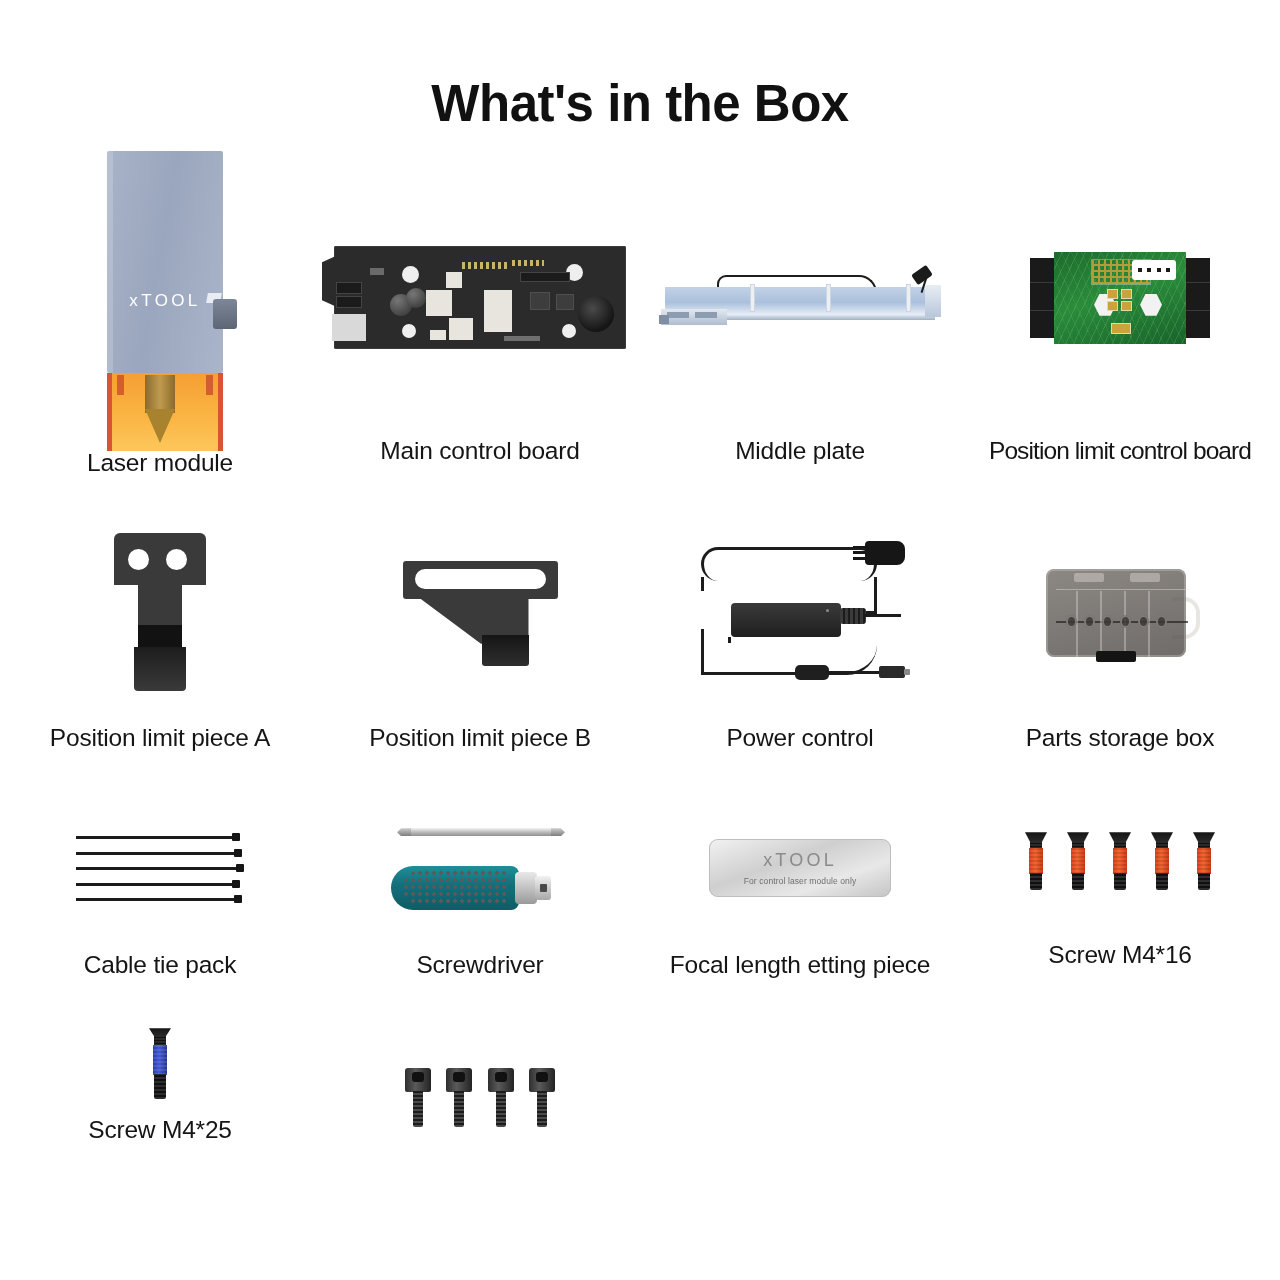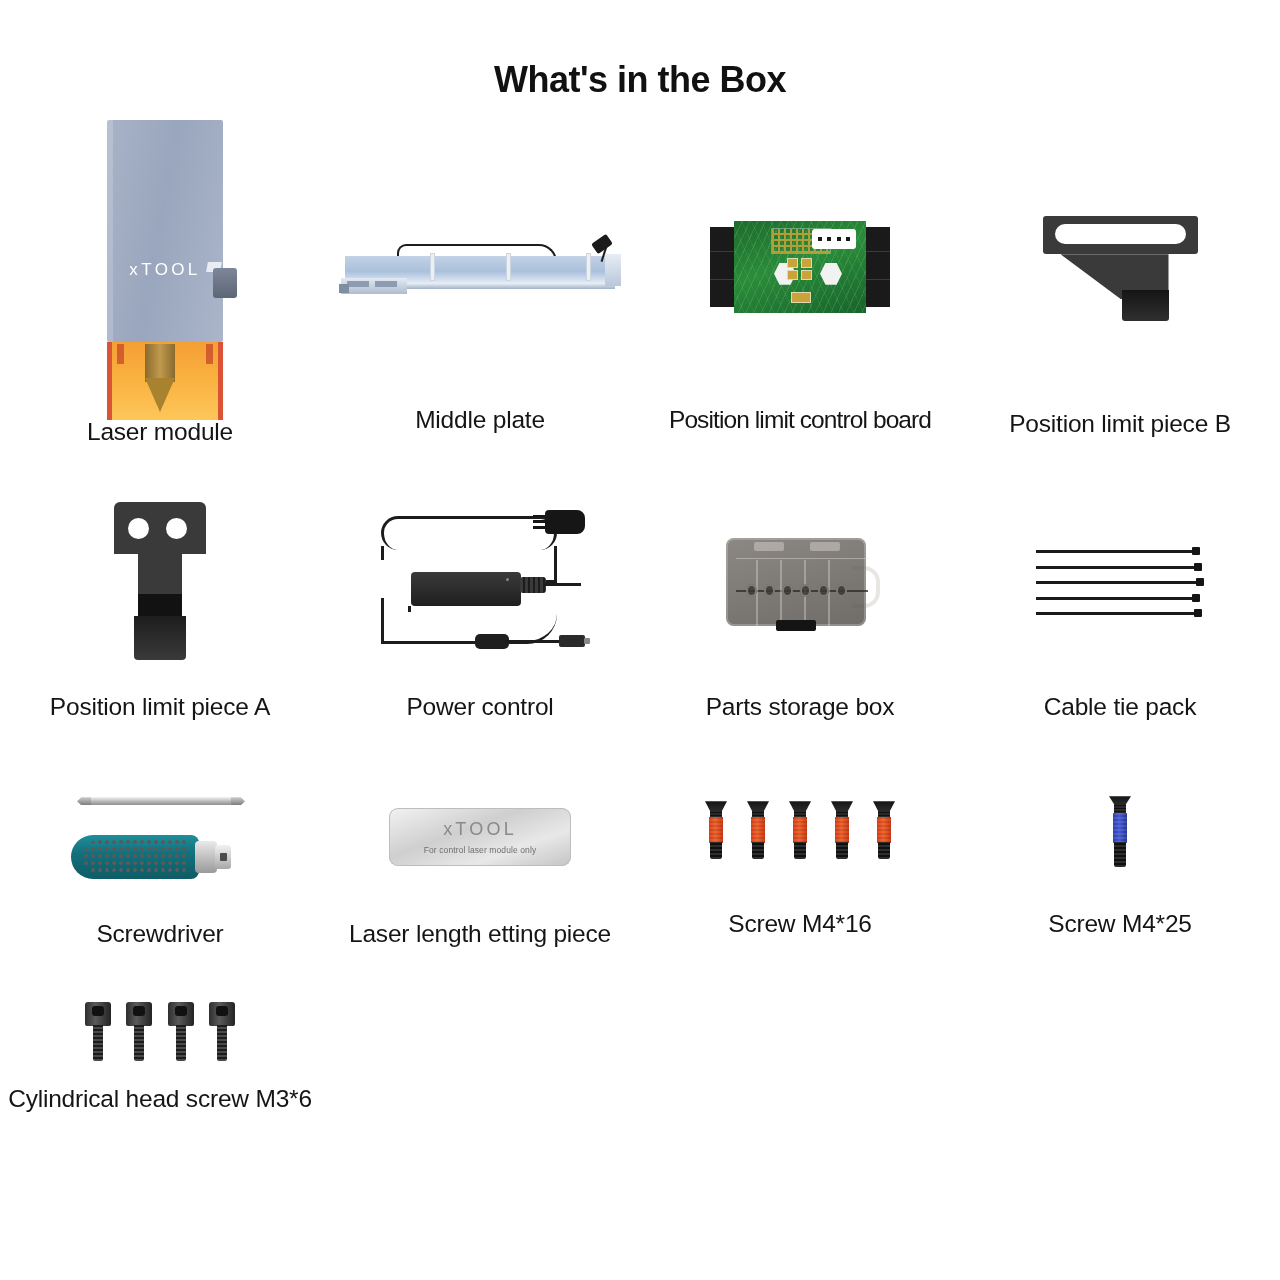--- a/index.html
+++ b/index.html
@@ -6,25 +6,25 @@
   html, body {
     width: 1280px; height: 1280px;
     background: #ffffff;
     font-family: "Liberation Sans", sans-serif;
     overflow: hidden;
   }
   #page { position: relative; width: 1280px; height: 1280px; background:#fff; }
 
   .page-title {
     text-align: center;
-    font-size: 36px;
+    font-size: 51px;
     font-weight: bold;
     color: #111111;
     letter-spacing: -0.5px;
-    padding-top: 62px;
+    padding-top: 78px;
     line-height: 1;
   }
 
   .grid {
     margin-top: 28px;
     display: grid;
     grid-template-columns: repeat(4, 320px);
     grid-template-rows: 344px 283px 227px 175px;
   }
   .cell { position: relative; display: flex; flex-direction: column; align-items: center; }
@@ -321,20 +321,50 @@
             <div class="inL"></div>
             <div class="inR"></div>
           </div>
           <div class="nozzle-top"></div>
           <div class="nozzle-tip"></div>
         </div>
       </div>
       <div class="caption">Laser module</div>
     </div>
 
+    <div class="cell r1">
+      <div class="art">
+        <div class="mcb">
+          <div class="notch"></div>
+          <div class="usb"></div>
+          <i class="blkconn" style="left:2px;top:36px;width:26px;height:12px;"></i>
+          <i class="blkconn" style="left:2px;top:50px;width:26px;height:12px;"></i>
+          <i class="cap" style="left:56px;top:48px;width:22px;height:22px;"></i>
+          <i class="cap" style="left:72px;top:42px;width:20px;height:20px;"></i>
+          <i class="hole" style="left:68px;top:20px;width:17px;height:17px;"></i>
+          <i class="hole" style="left:68px;top:78px;width:14px;height:14px;"></i>
+          <i class="hole" style="left:232px;top:18px;width:17px;height:17px;"></i>
+          <i class="hole" style="left:228px;top:78px;width:14px;height:14px;"></i>
+          <i class="pale" style="left:92px;top:44px;width:26px;height:26px;"></i>
+          <i class="pale" style="left:112px;top:26px;width:16px;height:16px;"></i>
+          <i class="pale" style="left:150px;top:44px;width:28px;height:42px;"></i>
+          <i class="pale" style="left:115px;top:72px;width:24px;height:22px;"></i>
+          <i class="pale" style="left:96px;top:84px;width:16px;height:10px;"></i>
+          <i class="chip" style="left:196px;top:46px;width:20px;height:18px;"></i>
+          <i class="chip" style="left:222px;top:48px;width:18px;height:16px;"></i>
+          <i class="pinrow" style="left:128px;top:16px;width:48px;height:7px;"></i>
+          <i class="pinrow" style="left:178px;top:14px;width:32px;height:6px;"></i>
+          <i class="blkconn" style="left:186px;top:26px;width:50px;height:10px;"></i>
+          <i class="buzz" style="left:244px;top:50px;width:36px;height:36px;"></i>
+          <i style="left:36px;top:22px;width:14px;height:7px;background:#6a6a6a;"></i>
+          <i style="left:170px;top:90px;width:36px;height:5px;background:#6f6f6f;"></i>
+        </div>
+      </div>
+      <div class="caption">Main control board</div>
+    </div>
 
     <div class="cell r1">
       <div class="art">
         <div class="plate">
           <div class="wire"></div>
           <div class="wire2"></div>
           <div class="rail"></div>
           <div class="railbot"></div>
           <div class="tie" style="left:92px;"></div>
           <div class="tie" style="left:168px;"></div>
@@ -379,43 +409,43 @@
             <i class="sm" style="left:68px;top:50px;width:9px;height:8px;"></i>
             <i class="sm" style="left:58px;top:72px;width:18px;height:9px;"></i>
           </div>
         </div>
       </div>
       <div class="caption cap-tight">Position limit control board</div>
     </div>
 
     <div class="cell r2">
       <div class="art">
-        <div class="plB">
-          <div class="top"></div>
-          <div class="slot"></div>
-          <div class="teeth"></div>
-          <div class="web"></div>
-          <div class="foot"></div>
-        </div>
-      </div>
-      <div class="caption">Position limit piece B</div>
-    </div>
-
-    <div class="cell r2">
-      <div class="art">
         <div class="plA">
           <div class="head"></div>
           <div class="hole a"></div>
           <div class="hole b"></div>
           <div class="stem"></div>
           <div class="band"></div>
           <div class="foot"></div>
         </div>
       </div>
       <div class="caption">Position limit piece A</div>
+    </div>
+
+    <div class="cell r2">
+      <div class="art">
+        <div class="plB">
+          <div class="top"></div>
+          <div class="slot"></div>
+          <div class="teeth"></div>
+          <div class="web"></div>
+          <div class="foot"></div>
+        </div>
+      </div>
+      <div class="caption">Position limit piece B</div>
     </div>
 
     <div class="cell r2">
       <div class="art">
         <div class="psu">
           <div class="acloop"></div>
           <div class="acdown"></div>
           <div class="acright"></div>
           <div class="acright2"></div>
           <div class="iecprongs"></div>
@@ -503,21 +533,21 @@
     </div>
 
 
     <div class="cell r3">
       <div class="art">
         <div class="focal">
           <div class="fbrand">xTOOL</div>
           <div class="fsub">For control laser module only</div>
         </div>
       </div>
-      <div class="caption">Laser length etting piece</div>
+      <div class="caption">Focal length etting piece</div>
     </div>
 
     <div class="cell r4">
       <div class="art">
         <div class="screws416">
           <div class="scr416">
               <span class="head"></span>
               <span class="neck"></span>
               <span class="patch"></span>
               <span class="tail"></span>
@@ -581,19 +611,18 @@
               <span class="socket"></span>
               <span class="shank"></span>
             </div>
           <div class="scr36">
               <span class="head"></span>
               <span class="socket"></span>
               <span class="shank"></span>
             </div>
         </div>
       </div>
-      <div class="caption">Cylindrical head screw M3*6</div>
     </div>
 
     <div class="cell r4"></div>
 
   </div>
 </div>
 
 </body></html>

